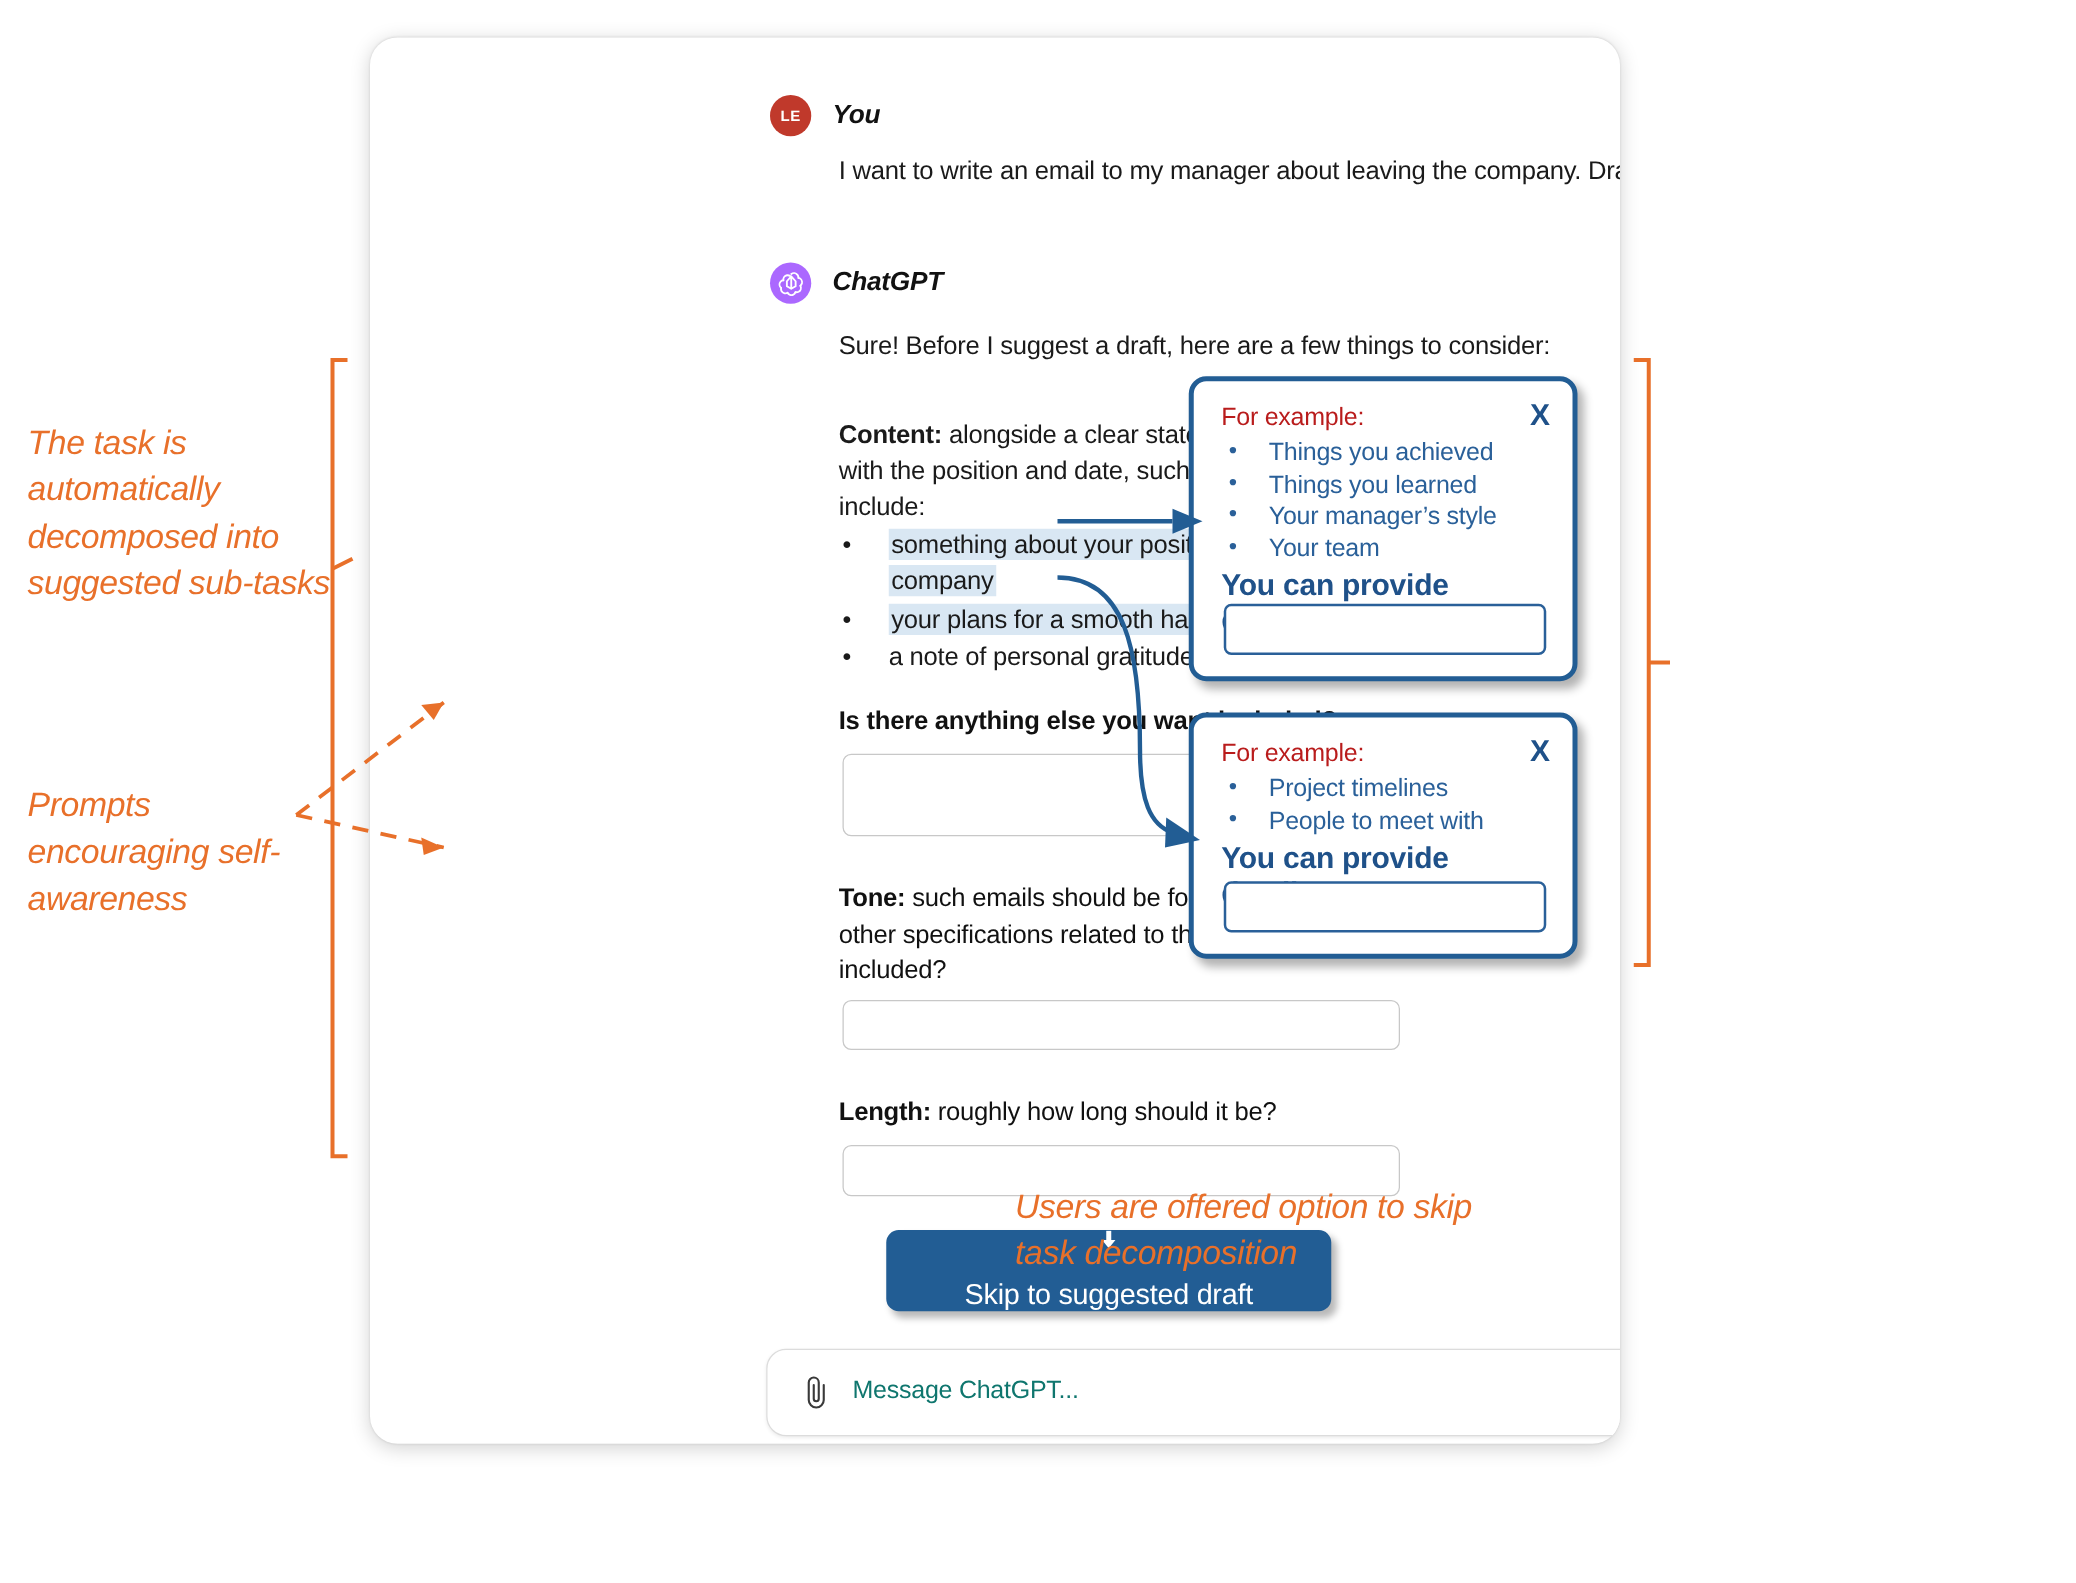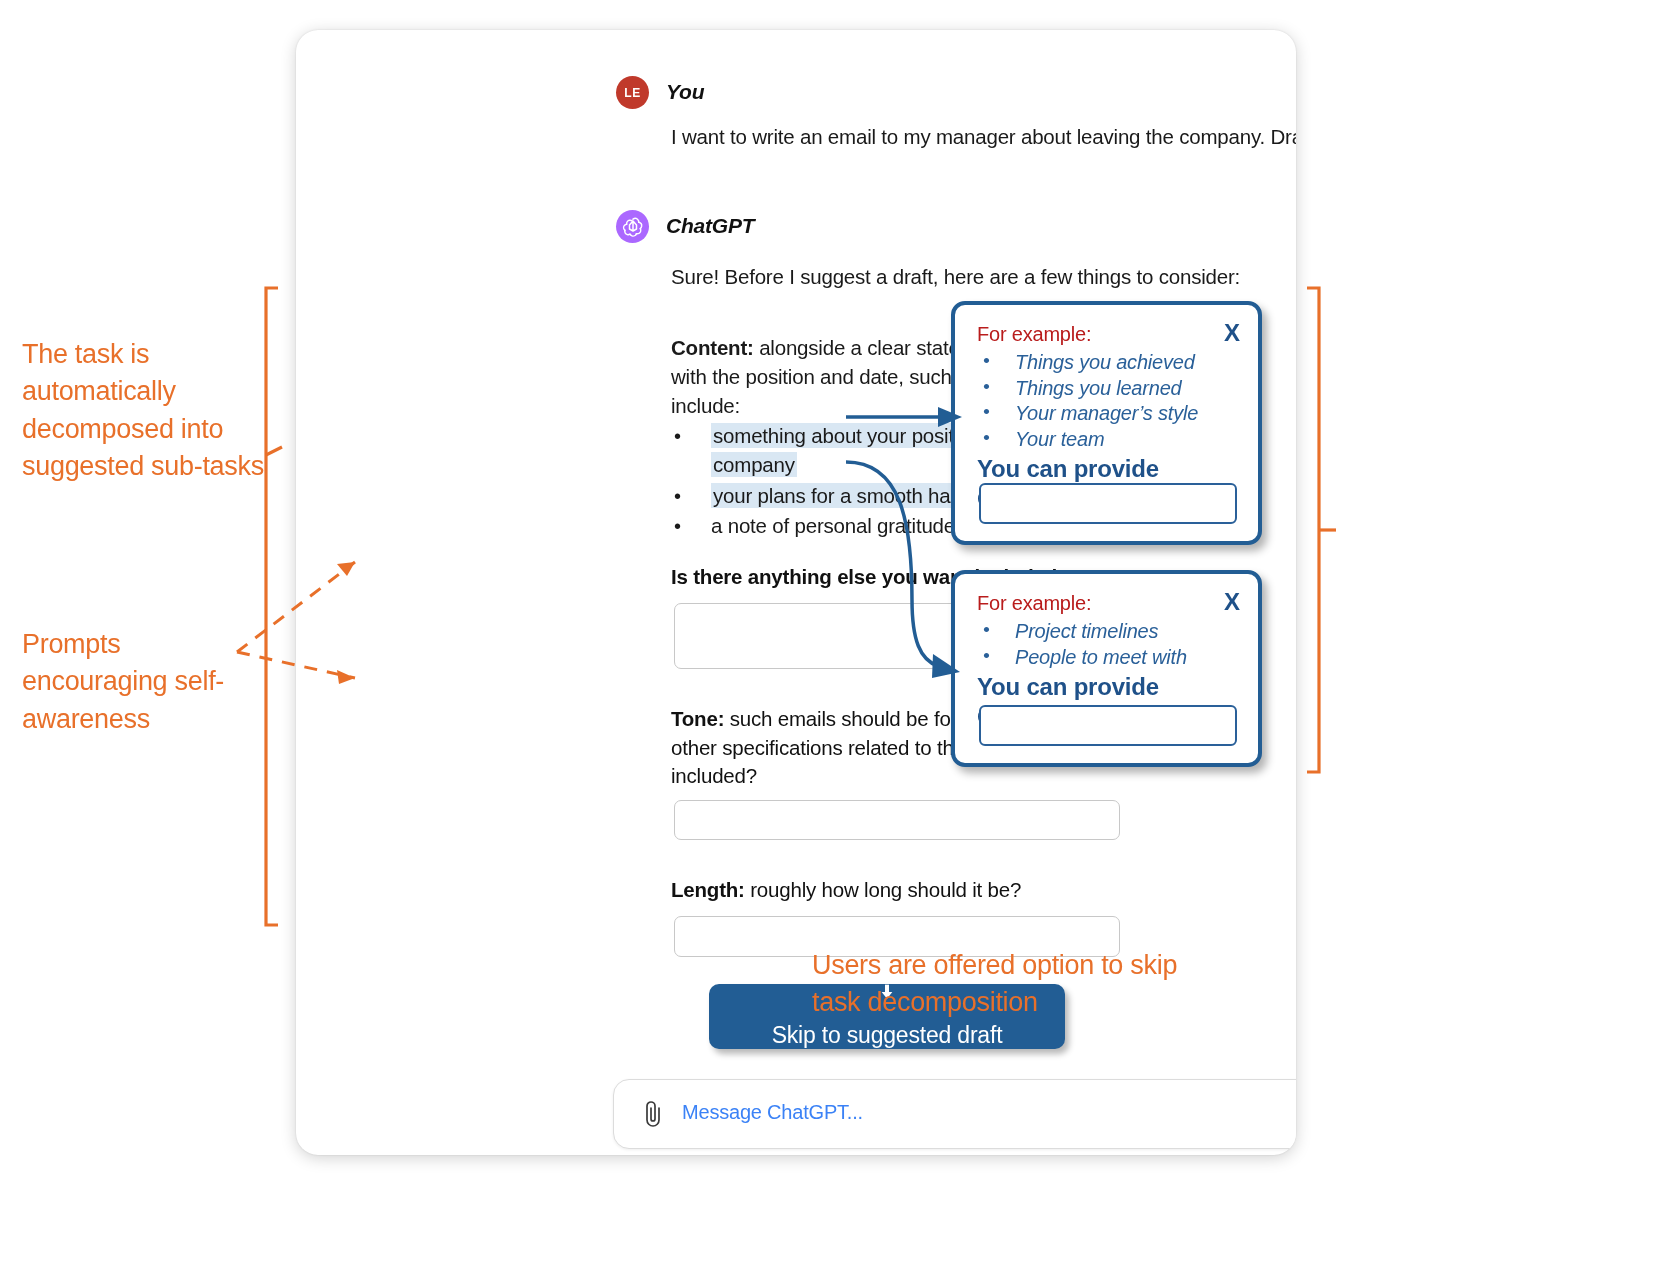--- a/index.html
+++ b/index.html
@@ -83,54 +83,54 @@
   .skip-btn .lbl{color:#fff;font-size:23px;letter-spacing:-.2px;}
 
   
   .composer{
     position:absolute;left:317px;top:1049px;width:957px;height:68px;
     border:1.5px solid #dcdcdc;border-radius:16px;background:#fff;
     box-shadow:0 1px 3px rgba(0,0,0,.07);
   }
   .clip-icon{position:absolute;left:28px;top:19px;width:24px;height:30px;}
   .composer-ph{
-    position:absolute;left:68px;top:21px;font-size:20px;color:#3b82f6;letter-spacing:-.2px;
+    position:absolute;left:68px;top:21px;font-size:20px;color:#0f766e;letter-spacing:-.2px;
   }
 
   
   .callout{
     position:absolute;background:#fff;border:4px solid #225d94;border-radius:14px;
     box-shadow:5px 6px 8px rgba(0,0,0,.30);
   }
   .callout-1{left:951px;top:301px;width:303px;height:236px;}
   .callout-2{left:951px;top:570px;width:303px;height:189px;}
   .co-inner{position:relative;padding:18px 20px 0 22px;}
   .co-head{font-size:20px;color:#b91c1c;letter-spacing:-.2px;}
-  .co-list{list-style:none;margin:4px 0 0 0;padding:0;font-style:italic;}
+  .co-list{list-style:none;margin:4px 0 0 0;padding:0;}
   .co-list li{
     position:relative;padding-left:38px;font-size:20px;color:#2a6099;
     line-height:1.28;letter-spacing:-.2px;
   }
   .co-list li::before{content:"\2022";position:absolute;left:6px;top:-1px;font-size:19px;}
   .co-strong{font-size:24px;color:#1f5189;font-weight:bold;margin-top:3px;letter-spacing:-.2px;}
   .co-field{
     position:absolute;border:2px solid #2a6099;border-radius:6px;background:#fff;
   }
   .co-field-1{left:24px;top:178px;width:250px;height:35px;}
   .co-field-2{left:24px;top:131px;width:250px;height:35px;}
   .co-close{
     position:absolute;font-size:24px;font-weight:bold;color:#1f5189;cursor:pointer;
     letter-spacing:0;
   }
   .co-close-1{right:18px;top:14px;}
   .co-close-2{right:18px;top:14px;}
 
   
   .ann{
-    position:absolute;color:#e8702a;font-size:27px;line-height:1.38;letter-spacing:-.3px;
+    position:absolute;color:#e8702a;font-size:27px;line-height:1.38;letter-spacing:-.3px;font-style:italic;
   }
   .ann-left-1{left:22px;top:336px;width:250px;}
   .ann-left-2{left:22px;top:626px;width:250px;}
   .ann-right-1{left:1348px;top:428px;width:300px;}
   .ann-bottom{left:812px;top:947px;width:400px;}
 
   svg.overlay{position:absolute;left:0;top:0;width:1661px;height:1266px;pointer-events:none;}
 </style>
 </head>
 <body>

